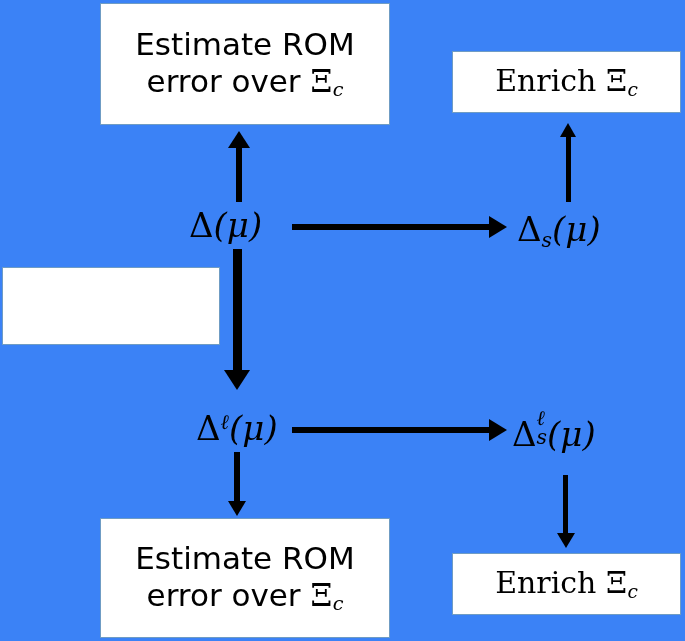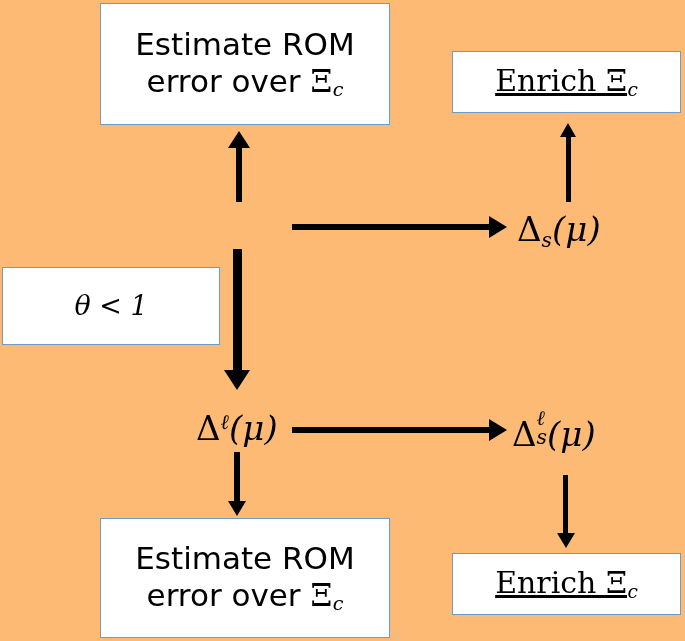--- a/index.html
+++ b/index.html
@@ -4,21 +4,21 @@
 <style>
   html, body {
     margin: 0;
     padding: 0;
     background: #ffffff;
   }
   #canvas {
     position: relative;
     width: 685px;
     height: 641px;
-    background: #fdba74;
+    background: #3b82f6;
     overflow: hidden;
     font-family: "Liberation Sans", sans-serif;
   }
   .box {
     position: absolute;
     box-sizing: border-box;
     border: 1.5px solid #6f9cc4;
     background: #ffffff;
     display: flex;
     flex-direction: column;
@@ -28,21 +28,20 @@
     color: #000000;
     line-height: 1.18;
   }
   .box-sans {
     font-family: "DejaVu Sans", sans-serif;
     font-size: 31px;
   }
   .box-serif {
     font-family: "DejaVu Serif", serif;
     font-size: 30px;
-    text-decoration: underline;
   }
   .box-cond {
     font-family: "DejaVu Sans", sans-serif;
     font-size: 27px;
   }
   .mathline {
     white-space: nowrap;
   }
   .mi {
     font-family: "DejaVu Serif", serif;
@@ -141,36 +140,38 @@
     </div>
   </div>
 
   <div class="box box-serif" style="left:452px; top:51px; width:229px; height:62px;">
     <div class="mathline">
       <span>Enrich </span><span class="mup">Ξ</span><span class="xi-sub">c</span>
     </div>
   </div>
 
   <div class="box box-cond" style="left:2px; top:267px; width:218px; height:78px; font-family:'DejaVu Sans', sans-serif;">
-    <div class="mathline" style="font-family:'DejaVu Serif', serif; font-style:italic;">θ &lt; 1</div>
   </div>
 
   <div class="box box-sans" style="left:100px; top:518px; width:290px; height:120px;">
     <div class="mathline">Estimate ROM</div>
     <div class="mathline">
       <span>error over </span><span class="mup">Ξ</span><span class="xi-sub">c</span>
     </div>
   </div>
 
   <div class="box box-serif" style="left:452px; top:553px; width:229px; height:62px;">
     <div class="mathline">
       <span>Enrich </span><span class="mup">Ξ</span><span class="xi-sub">c</span>
     </div>
   </div>
 
+  <div class="node" style="left:189px; top:208px;">
+    <span class="mup">Δ</span><span class="mi">(μ)</span>
+  </div>
 
   <div class="node" style="left:517px; top:212px;">
     <span class="mup">Δ</span><span class="sub">s</span><span class="mi">(μ)</span>
   </div>
 
   <div class="node" style="left:196px; top:411px;">
     <span class="mup">Δ</span><span class="sup mi">ℓ</span><span class="mi">(μ)</span>
   </div>
 
   <div class="node" style="left:512px; top:411px;">

